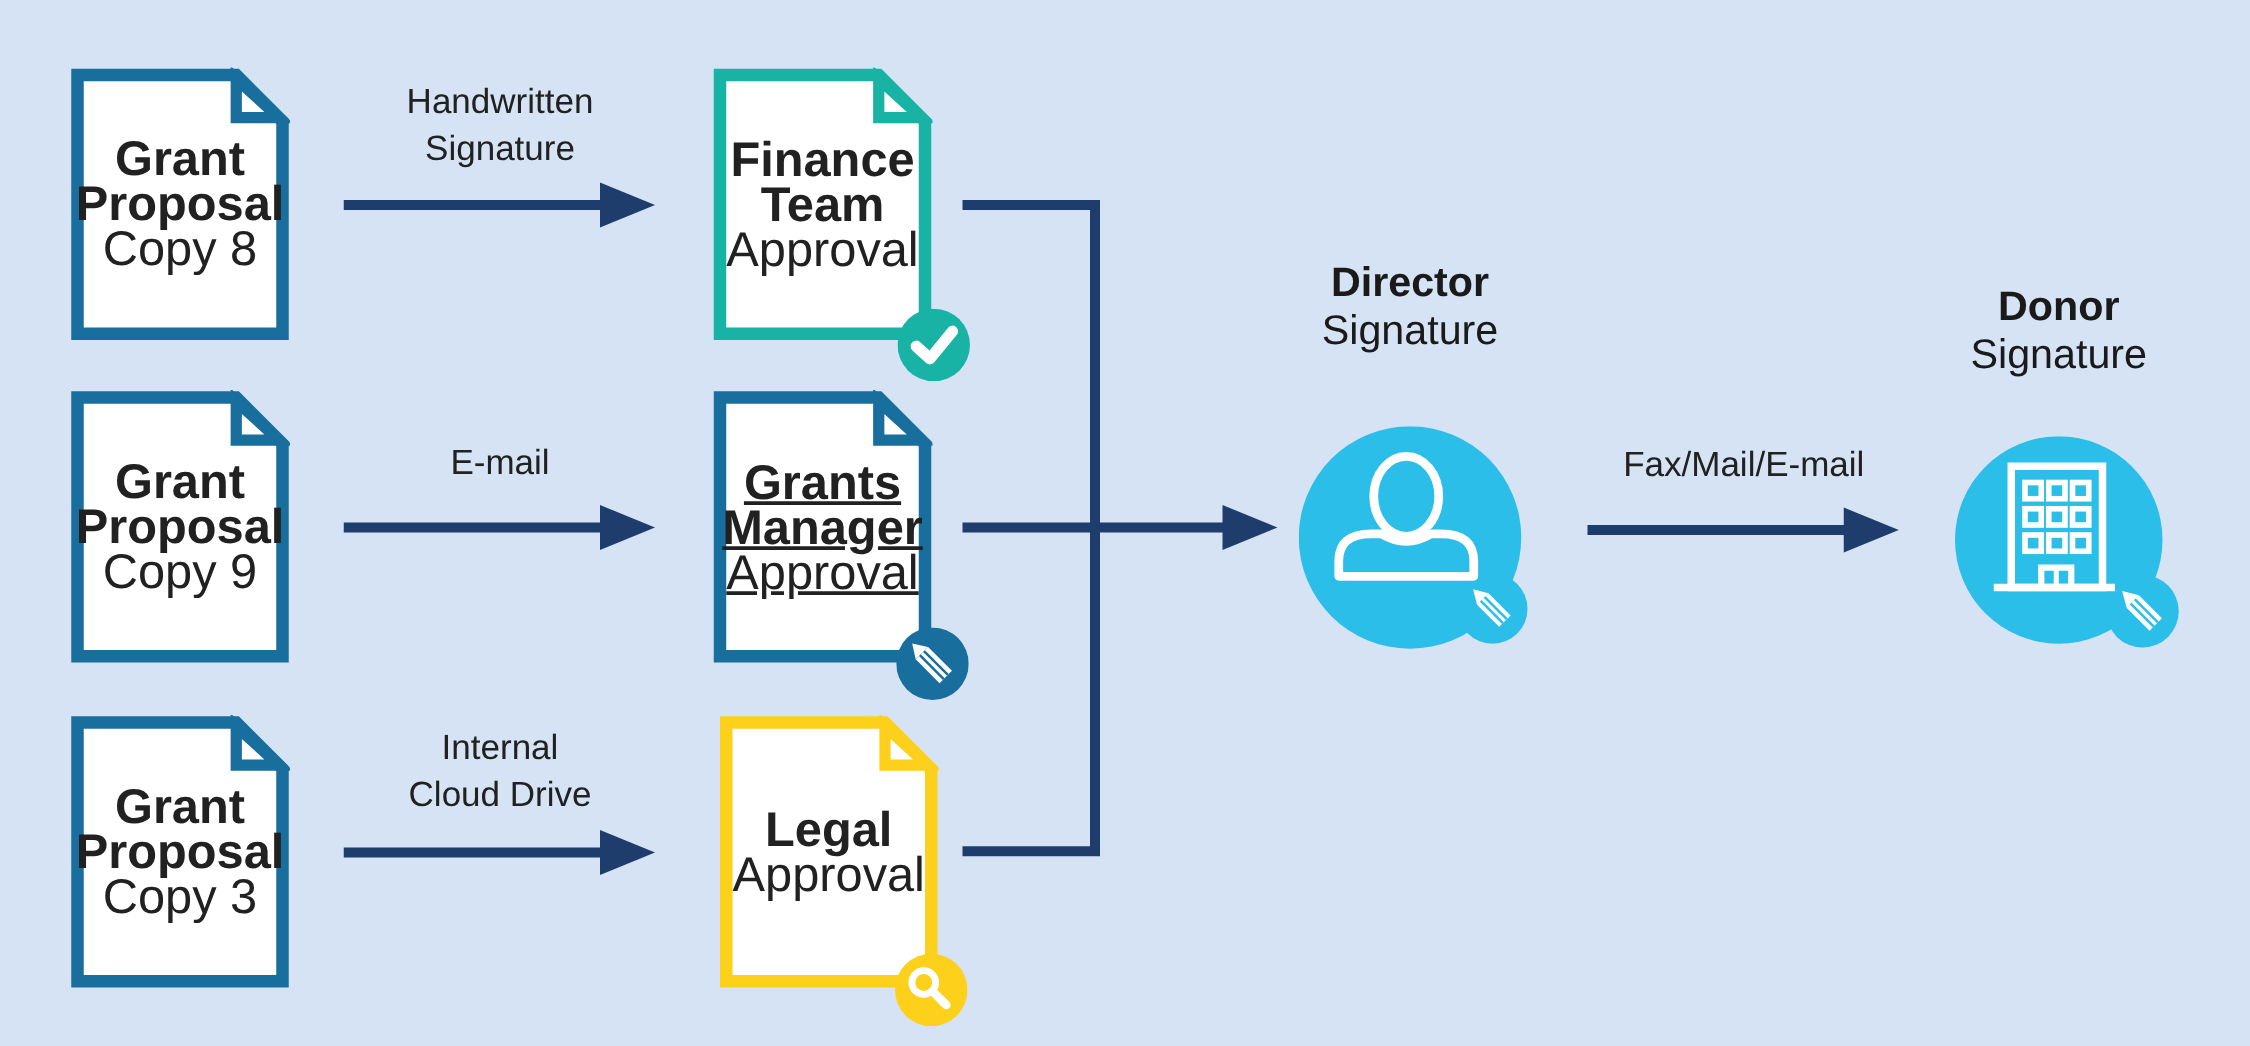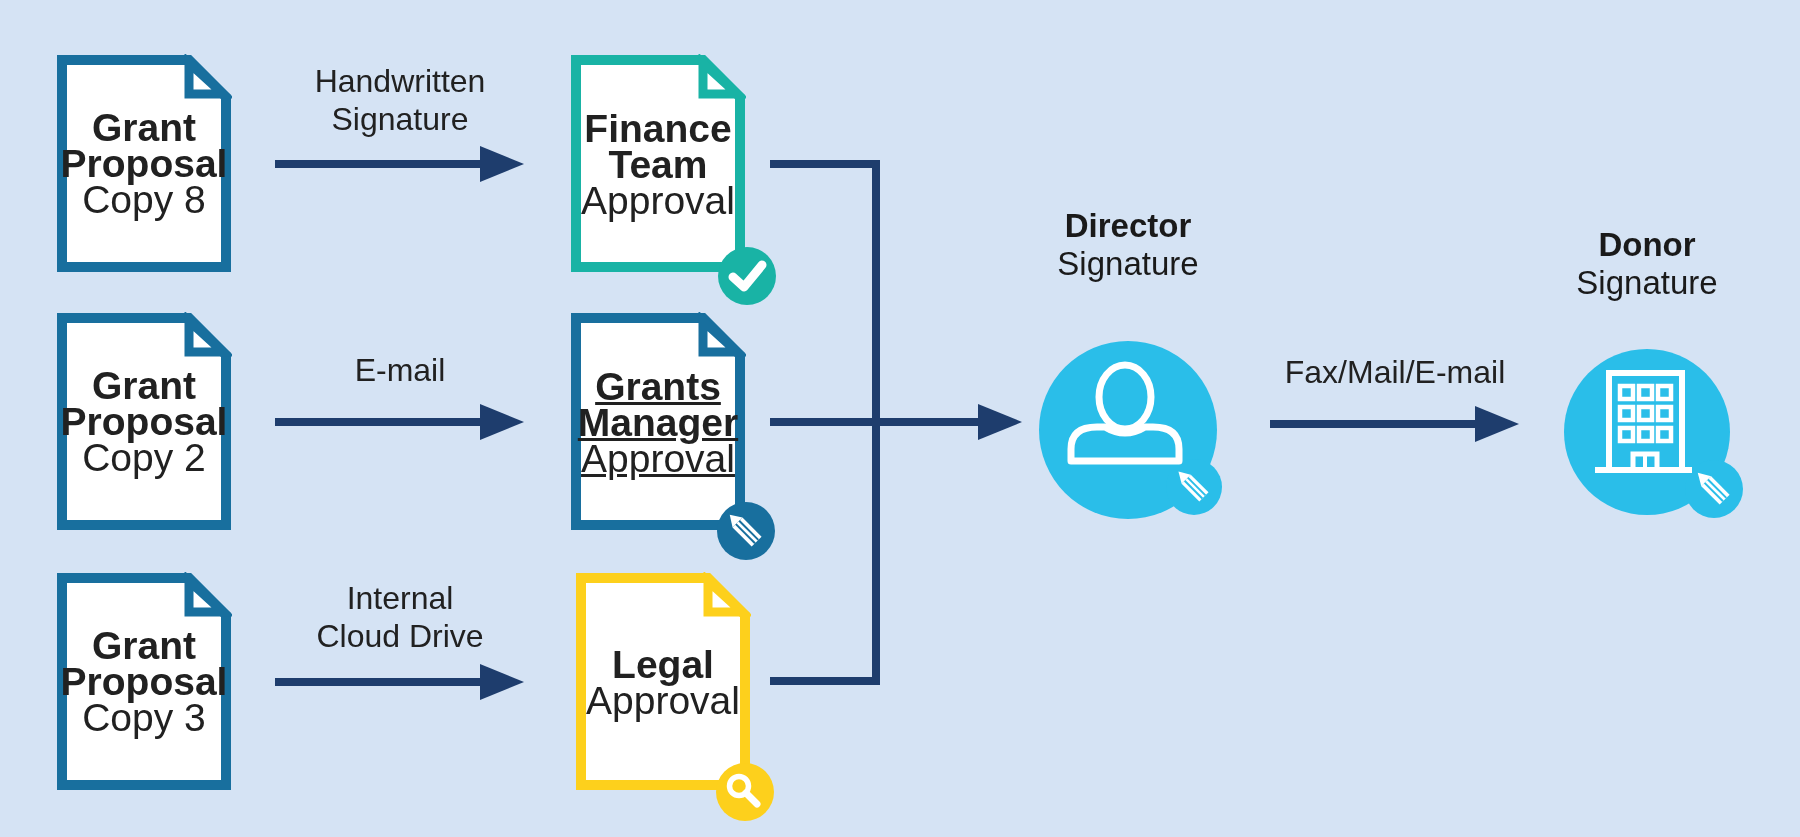--- a/index.html
+++ b/index.html
@@ -17,21 +17,21 @@
   .doc{position:absolute;width:176px;height:219px;}
   .doc-text{
     position:absolute;left:0;width:176px;
     text-align:center;font-size:39px;line-height:36px;
   }
   .doc-text span{display:block;}
   .b{font-weight:bold;}
   .badge{position:absolute;width:58px;height:58px;}
   .lbl{
     position:absolute;width:320px;text-align:center;
-    font-size:32px;line-height:38px;color:#212121;
+    font-size:28px;line-height:38px;color:#212121;
   }
   .lbl span{display:block;}
   .lbl-wide{width:400px;}
   .sig-lbl{
     position:absolute;width:300px;text-align:center;
     font-size:33px;line-height:38px;color:#1a1a1a;
   }
   .sig-lbl span{display:block;}
 </style>
 </head>
@@ -70,21 +70,21 @@
   </div>
 
   <div class="doc" style="left:56px;top:312px;">
     <svg width="176" height="219" viewBox="0 0 176 219">
       <path d="M6 6 H133 L170 43 V213 H6 Z" fill="#ffffff" stroke="#186f9e" stroke-width="10"></path>
       <path d="M133 9 L133 40 L167 40 Z" fill="#ffffff" stroke="#186f9e" stroke-width="9"></path>
     </svg>
     <div class="doc-text" style="top:56px;">
       <span class="b">Grant</span>
       <span class="b">Proposal</span>
-      <span>Copy 2</span>
+      <span>Copy 9</span>
     </div>
   </div>
 
   <div class="doc" style="left:56px;top:572px;">
     <svg width="176" height="219" viewBox="0 0 176 219">
       <path d="M6 6 H133 L170 43 V213 H6 Z" fill="#ffffff" stroke="#186f9e" stroke-width="10"></path>
       <path d="M133 9 L133 40 L167 40 Z" fill="#ffffff" stroke="#186f9e" stroke-width="9"></path>
     </svg>
     <div class="doc-text" style="top:56px;">
       <span class="b">Grant</span>

